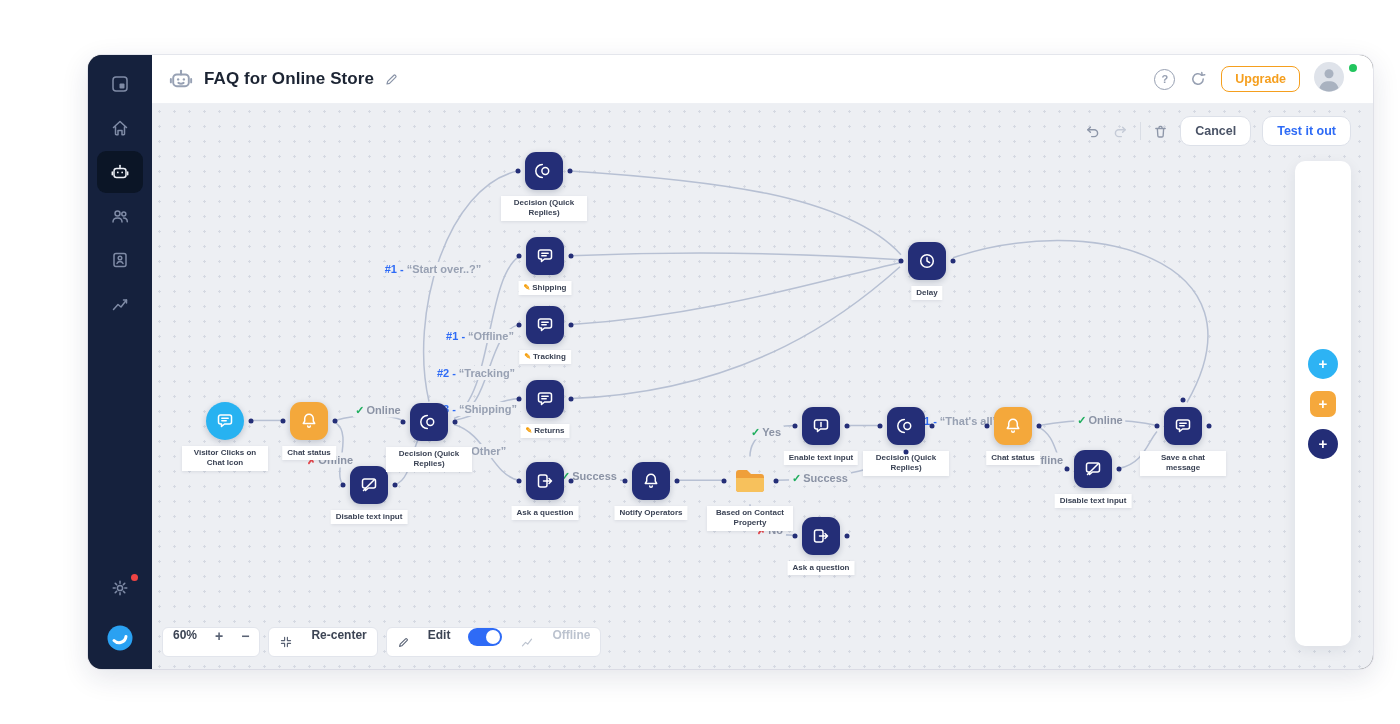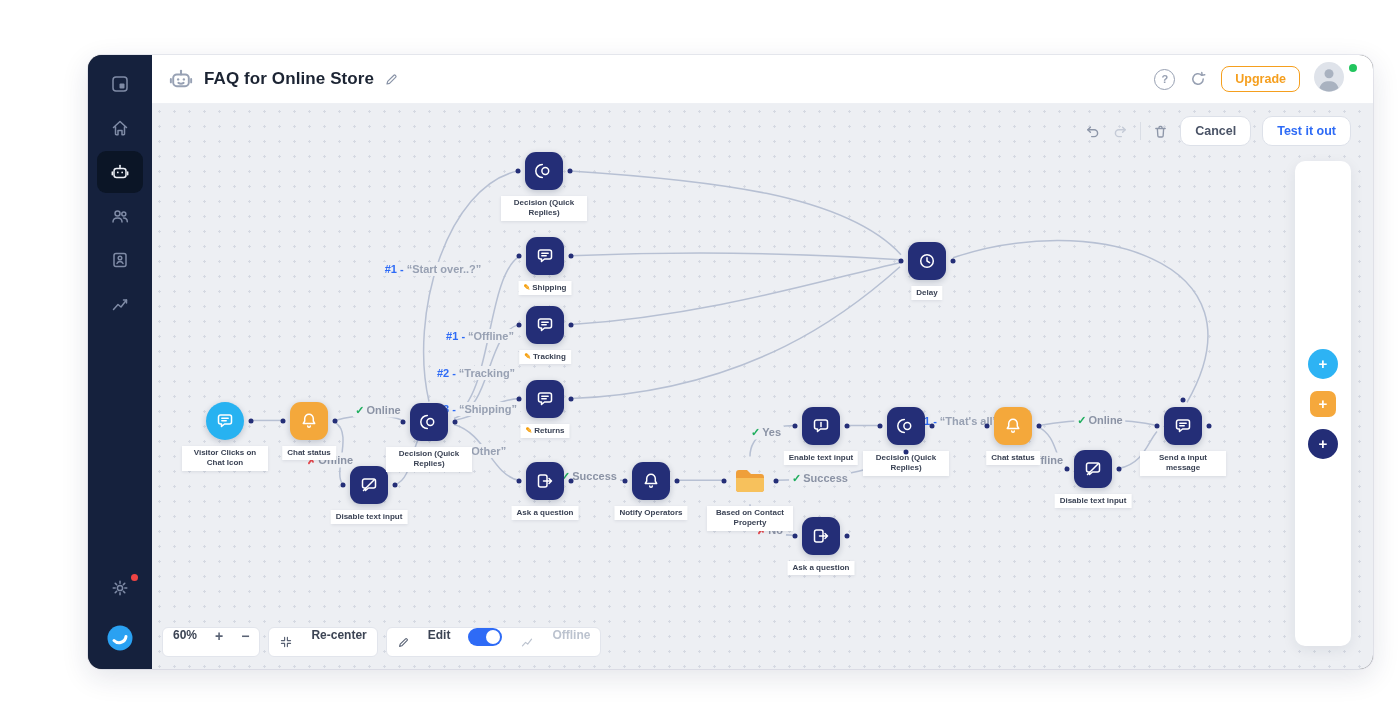--- a/index.html
+++ b/index.html
@@ -414,21 +414,21 @@
             <div class="node" style="left: 1012px; top: 303px;">
               <div class="nicon" style="background: rgb(36, 46, 119);">
                 <svg width="20" height="20" viewBox="0 0 20 20" fill="none" stroke="#fff" stroke-width="1.5" stroke-linecap="round" stroke-linejoin="round">
                   <path d="M3.5 6a2 2 0 0 1 2-2h9a2 2 0 0 1 2 2v5a2 2 0 0 1-2 2H9.5L6.5 15.5V13H5.5a2 2 0 0 1-2-2V6z"></path>
                   <path d="M6.8 7.3h6.4 M6.8 9.7h4.4"></path>
                 </svg>
               </div>
               <span class="port l"></span>
               <span class="port r"></span>
               <span class="port t"></span>
-              <div class="nlabel"><span>Send a input message</span></div>
+              <div class="nlabel"><span>Save a chat message</span></div>
             </div>
             <div class="node" style="left: 922px; top: 346px;">
               <div class="nicon" style="background: rgb(36, 46, 119);">
                 <svg width="20" height="20" viewBox="0 0 20 20" fill="none" stroke="#fff" stroke-width="1.5" stroke-linecap="round" stroke-linejoin="round">
                   <path d="M3.5 6a2 2 0 0 1 2-2h9a2 2 0 0 1 2 2v5a2 2 0 0 1-2 2H9.5L6.5 15.5V13H5.5a2 2 0 0 1-2-2V6z"></path>
                   <path d="M4.5 15.5L15.5 4.5"></path>
                 </svg>
               </div>
               <span class="port l"></span>
               <span class="port r"></span>

